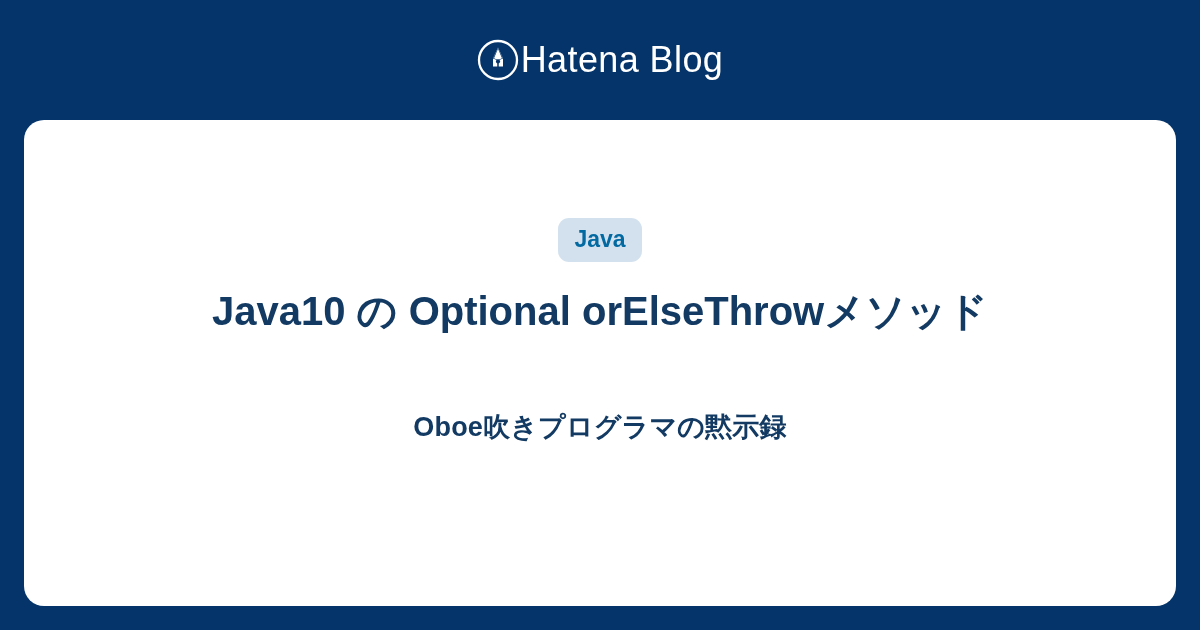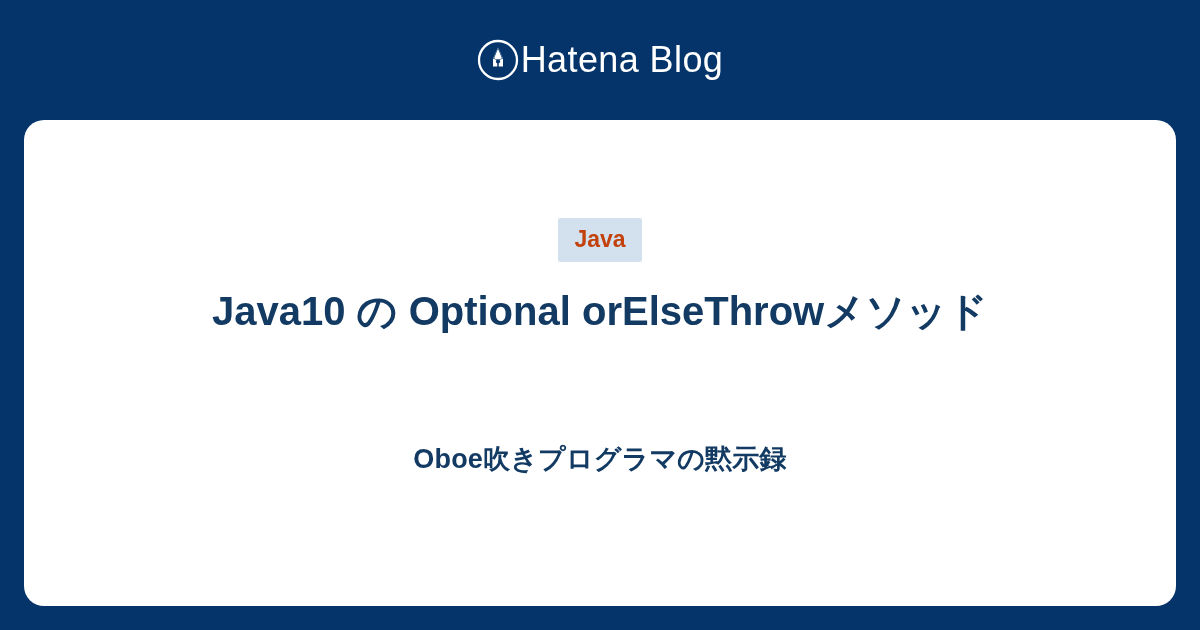--- a/index.html
+++ b/index.html
@@ -82,43 +82,43 @@
 
   .category-row {
     margin-top: 98px;
     display: flex;
     justify-content: center;
   }
 
   .category-chip {
     display: inline-block;
     background: #d3e1ef;
-    color: #c2410c;
+    color: #0369a1;
     font-size: 23px;
     font-weight: bold;
     line-height: 1;
     padding: 10px 16px 11px 16px;
-    border-radius: 2px;
+    border-radius: 11px;
     white-space: nowrap;
   }
 
   .entry-title {
     margin-top: 24px;
     color: #123a63;
     font-size: 40px;
     font-weight: bold;
     line-height: 1.28;
     text-align: center;
     letter-spacing: 0px;
     max-width: 1000px;
     word-break: break-word;
   }
 
   .blog-title {
-    margin-top: 78px;
+    margin-top: 46px;
     color: #123a63;
     font-size: 27px;
     font-weight: bold;
     line-height: 1.3;
     text-align: center;
     letter-spacing: 0.2px;
   }
 </style>
 </head>
 <body>

